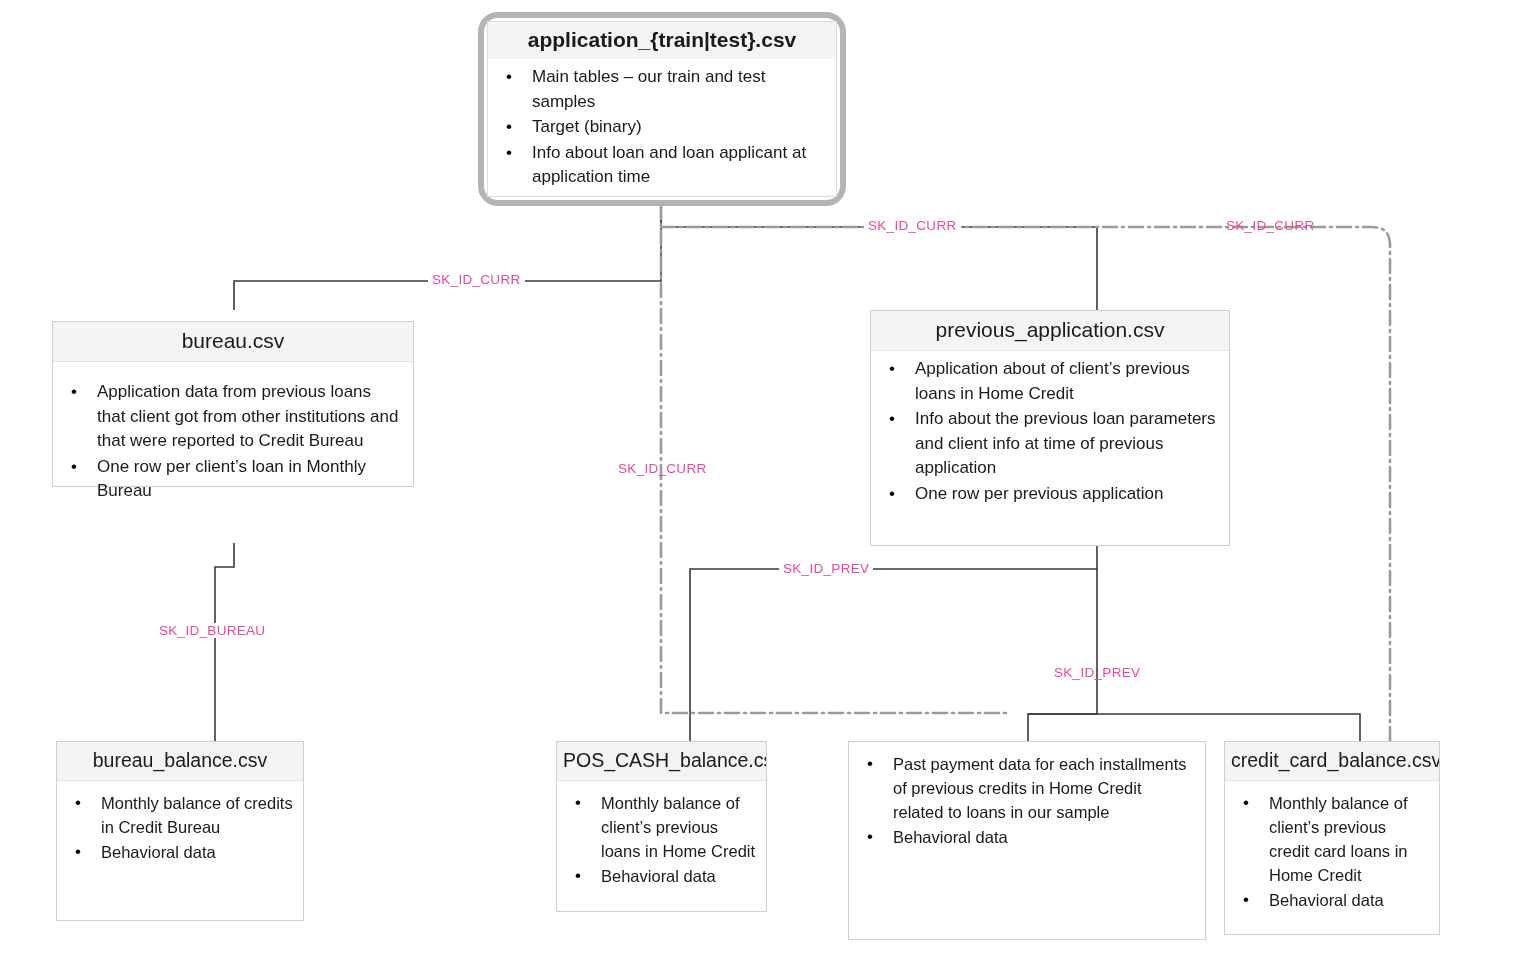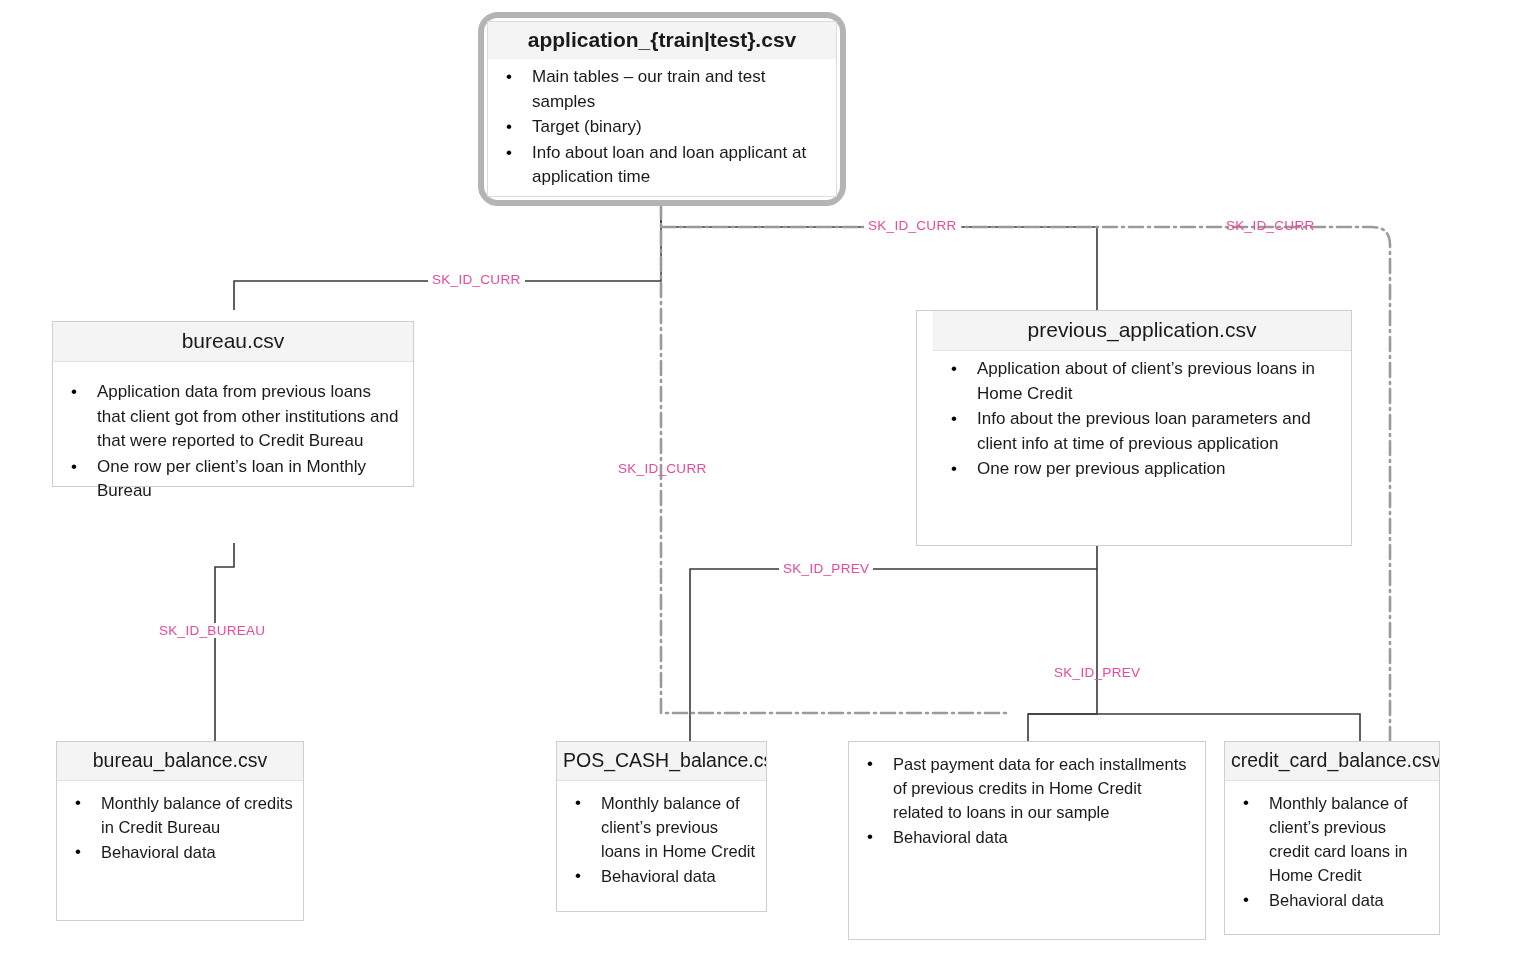--- a/index.html
+++ b/index.html
@@ -161,21 +161,21 @@
   <div class="node" style="left:52px; top:310px; width:362px; height:166px;margin-top:11px;">
     <div class="node-header">bureau.csv</div>
     <div class="node-body" style="padding-top:18px;">
       <ul class="bullets">
         <li><span class="bul">•</span><span>Application data from previous loans that client got from other institutions and that were reported to Credit Bureau</span></li>
         <li><span class="bul">•</span><span>One row per client’s loan in Monthly Bureau</span></li>
       </ul>
     </div>
   </div>
 
-  <div class="node" style="left:916px; top:310px; width:436px; height:236px;padding-left:16px;">
+  <div class="node" style="left:870px; top:310px; width:360px; height:236px;">
     <div class="node-header">previous_application.csv</div>
     <div class="node-body" style="padding-top:6px;">
       <ul class="bullets">
         <li><span class="bul">•</span><span>Application about of client’s previous loans in Home Credit</span></li>
         <li><span class="bul">•</span><span>Info about the previous loan parameters and client info at time of previous application</span></li>
         <li><span class="bul">•</span><span>One row per previous application</span></li>
       </ul>
     </div>
   </div>
 

